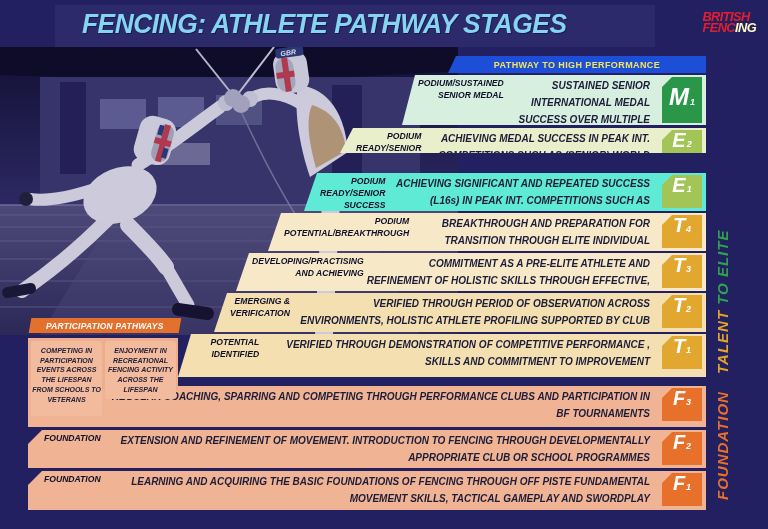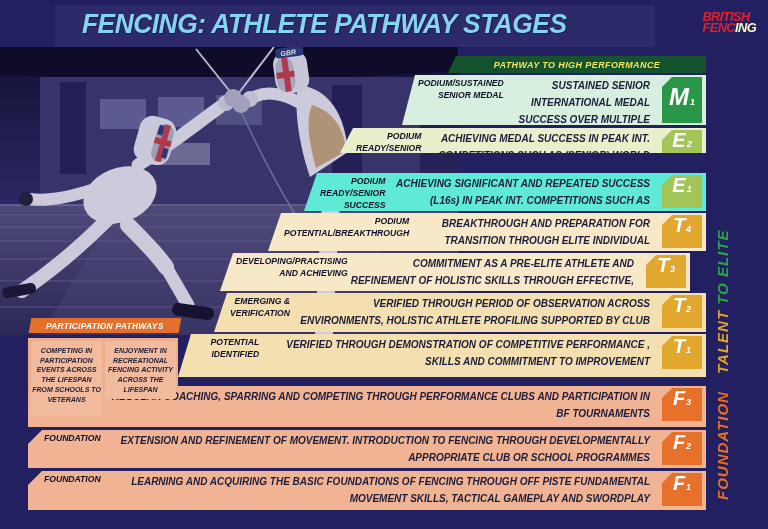--- a/index.html
+++ b/index.html
@@ -13,24 +13,24 @@
               letter-spacing:-.5px;text-shadow:1px 1px 0 #1a1850;}
   .logo{position:absolute;right:10px;top:11px;font-style:italic;font-weight:bold;font-size:13.5px;
         line-height:.82;letter-spacing:-.6px;text-align:left;transform:scaleX(.95);}
   .logo .l1{color:#e41e2d;display:block;}
   .logo .l2r{color:#e41e2d;} .logo .l2w{color:#fef9c3;}
 
   
   .photo{position:absolute;left:0;top:47px;width:458px;height:288px;}
 
   
-  .hp-banner{position:absolute;left:448px;top:56px;width:258px;height:17px;background:#14532d;
+  .hp-banner{position:absolute;left:448px;top:56px;width:258px;height:17px;background:#1d4ed8;
              clip-path:polygon(8px 0,100% 0,100% 100%,0 100%);
              display:flex;align-items:center;justify-content:center;
-             color:#f2e55d;font-size:9px;font-weight:bold;font-style:italic;letter-spacing:.4px;}
+             color:#f2e55d;font-size:9px;font-weight:bold;letter-spacing:.4px;}
 
   
   .stage{position:absolute;box-sizing:border-box;padding:2px 56px 2px 16px;
          display:flex;flex-direction:row;justify-content:center;text-align:right;
          clip-path:polygon(13px 0,100% 0,100% 100%,0 100%);}
   .stage.corner{clip-path:polygon(14px 0,100% 0,100% 100%,0 100%,0 14px);}
   .stage.nocut{clip-path:none;}
   .s-title{font-size:8.6px;font-weight:bold;font-style:italic;color:#0f0f28;line-height:12px;}
   .s-desc{font-size:10px;font-weight:bold;font-style:italic;color:#1d1d3a;line-height:17px;}
   .badge{position:absolute;top:2px;right:4px;width:40px;height:33px;line-height:21px;
@@ -41,21 +41,21 @@
   .badge-t{background:#e2a72f;} .badge-f{background:#e7702a;}
 
   .bg-m{background:#d7efdf;} .bg-e2{background:#e9eecb;} .bg-e1{background:#5eead4;}
   .bg-tl{background:#f7e9c8;} .bg-td{background:#f3dfb0;} .bg-f{background:#f0b495;}
 
   .r-m1{left:402px;top:75px;width:304px;height:50px;}
   .r-m1 .badge{height:46px;line-height:40px;font-size:24px;}
   .r-e2{left:340px;top:128px;width:366px;height:25px;}
   .r-e1{left:304px;top:173px;width:402px;height:38px;}
   .r-t4{left:268px;top:213px;width:438px;height:38px;}
-  .r-t3{left:220px;top:253px;width:470px;height:38px;}
+  .r-t3{left:236px;top:253px;width:470px;height:38px;}
   .r-t2{left:214px;top:293px;width:492px;height:39px;}
   .r-t1{left:178px;top:334px;width:528px;height:43px;}
   .r-f3{left:28px;top:386px;width:678px;height:41px;}
   .r-f2{left:28px;top:430px;width:678px;height:38px;}
   .r-f1{left:28px;top:471px;width:678px;height:39px;}
 
   
   .pp-banner{position:absolute;left:30px;top:318px;width:150px;height:15px;background:#e4702e;
              transform:skewX(-10deg);display:flex;align-items:center;justify-content:center;}
   .pp-banner span{transform:skewX(10deg);color:#fff;font-size:8.4px;font-weight:bold;

